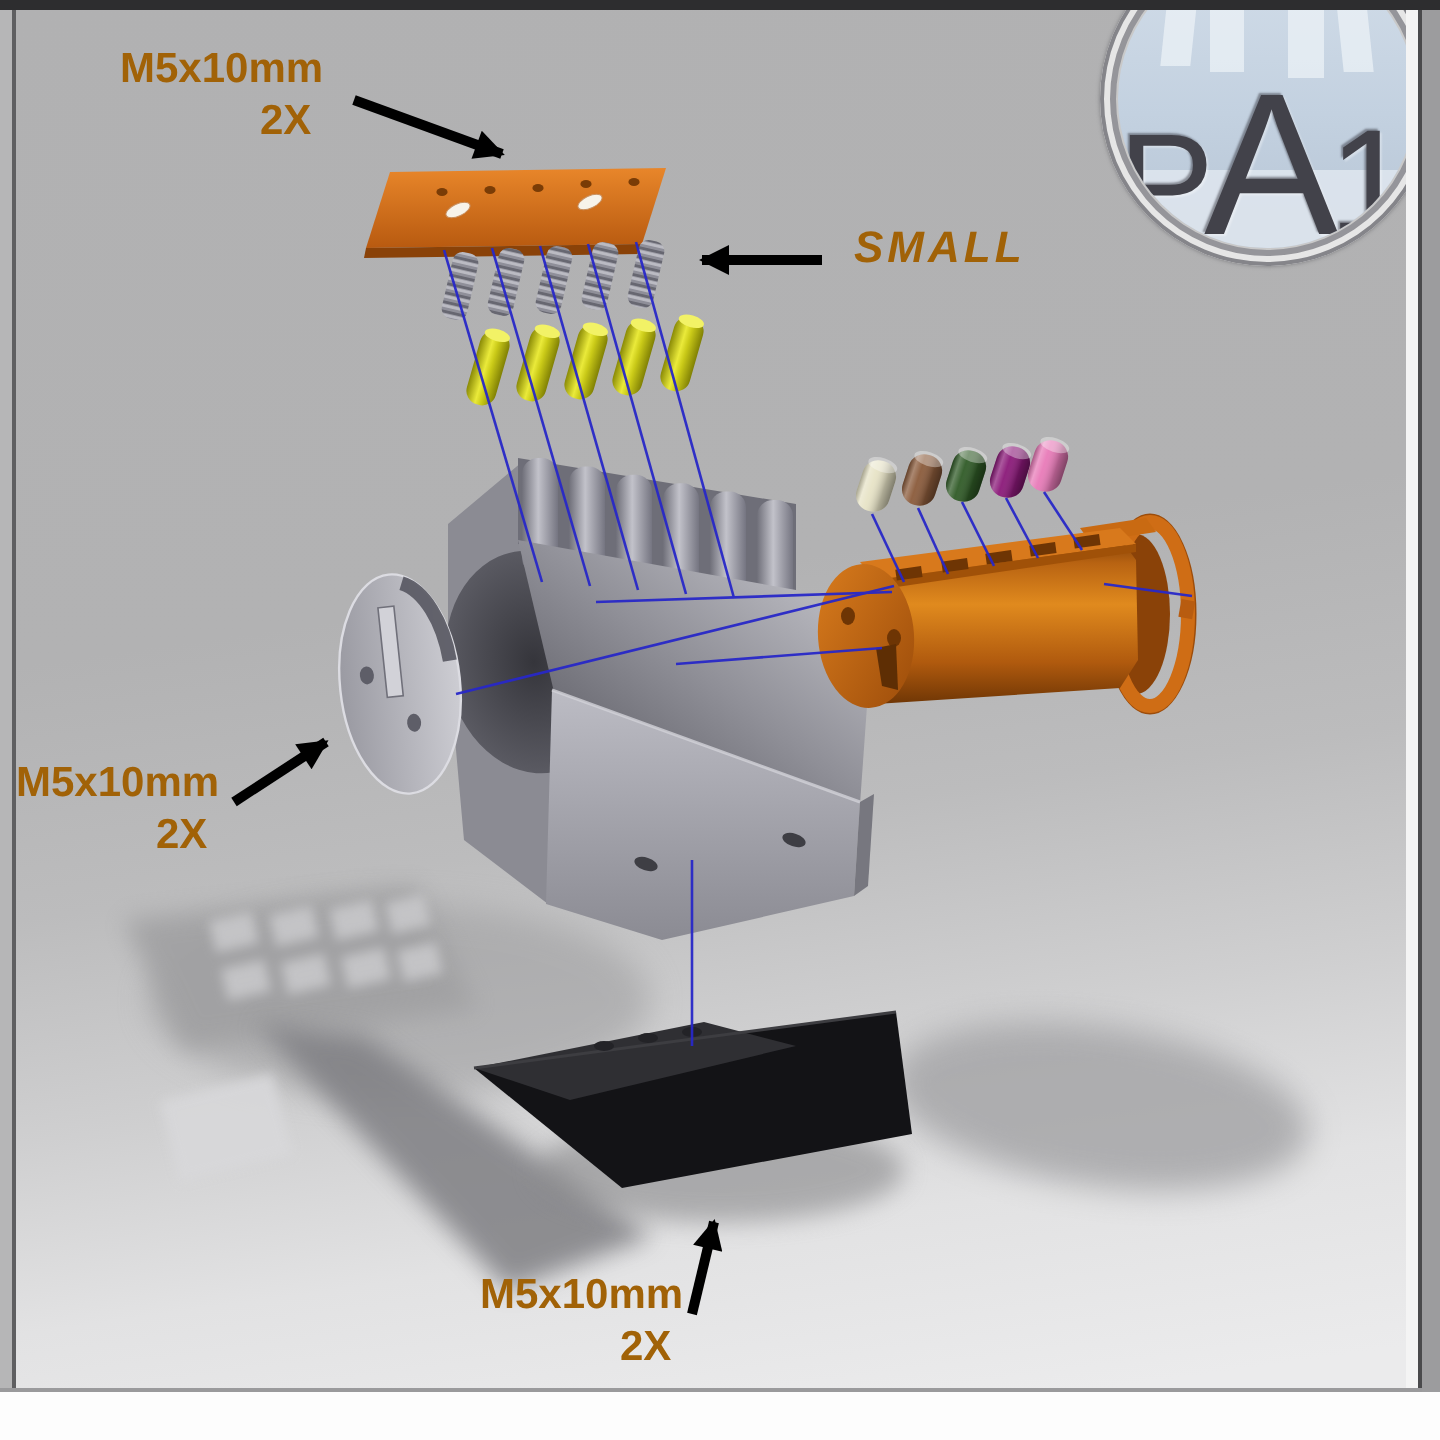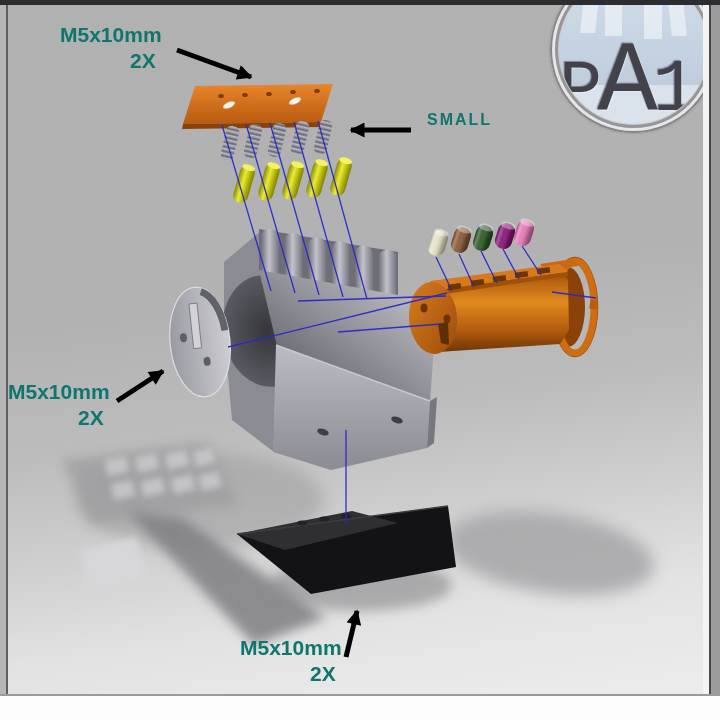--- a/index.html
+++ b/index.html
@@ -13,43 +13,43 @@
   .frame{position:absolute;z-index:50;}
   #frame-top{left:0;top:0;width:720px;height:5px;background:var(--frame-bar,#2d2d2f);}
   #frame-left-strip{left:0;top:5px;width:6px;height:691px;background:#b6b6b7;}
   #frame-left-line{left:6px;top:5px;width:2px;height:691px;background:#5f5f61;}
   #frame-right-white{left:703px;top:5px;width:6px;height:691px;background:#f4f4f4;}
   #frame-right-line{left:709px;top:0;width:2px;height:696px;background:#4a4a4c;}
   #frame-right-strip{left:711px;top:0;width:9px;height:696px;background:#9c9c9e;}
   #frame-bottom-line{left:0;top:694px;width:711px;height:2px;background:#9a9a9c;}
   #frame-bottom-white{left:0;top:696px;width:720px;height:24px;background:#fdfdfd;}
   
-  .callout{position:absolute;z-index:20;color:#0f766e;font-weight:bold;line-height:1.25;}
+  .callout{position:absolute;z-index:20;color:#a16207;font-weight:bold;line-height:1.25;}
   .callout .l1,.callout .l2{display:block;white-space:nowrap;}
   #callout-top{left:60px;top:22px;font-size:21px;}
   #callout-top .l2{margin-left:70px;}
   #callout-left{left:8px;top:379px;font-size:21px;}
   #callout-left .l2{margin-left:70px;}
   #callout-bottom{left:240px;top:635px;font-size:21px;}
   #callout-bottom .l2{margin-left:70px;}
-  #callout-springs{left:427px;top:108px;font-size:16px;letter-spacing:2px;line-height:1.45;}
+  #callout-springs{left:427px;top:108px;font-size:22px;letter-spacing:2px;line-height:1.45;font-style:italic;}
   
   #badge{position:absolute;left:550px;top:-34px;width:167px;height:167px;border-radius:50%;
          z-index:5;background:#c9c9c9;
          box-shadow:inset 0 0 0 2px #85858a, inset 0 0 0 5px #e6e6e6, inset 0 0 0 8px #95959a, 0 0 2px #77777a;}
   #badge-inner{position:absolute;left:9px;top:9px;right:9px;bottom:9px;border-radius:50%;
                overflow:hidden;background:linear-gradient(#d2dde9 0%,#c3d1e0 55%,#b7c5d5 100%);}
   #badge-inner .win{position:absolute;background:#eef3f8;opacity:.7;}
   #badge-inner .w1{left:16%;top:3%;width:10%;height:36%;transform:skewX(-6deg);}
   #badge-inner .w2{left:31%;top:1%;width:11%;height:40%;}
   #badge-inner .w3{left:57%;top:1%;width:12%;height:42%;}
   #badge-inner .w4{left:74%;top:5%;width:10%;height:36%;transform:skewX(6deg);}
   #badge-inner .floor{position:absolute;left:0;bottom:0;width:100%;height:26%;background:#dfe6ef;opacity:.85;}
   #badge-text{position:absolute;left:0;right:11px;top:34%;text-align:left;letter-spacing:-5px;
-              font-family:Liberation Mono, monospace;color:#42424a;z-index:2;
+              font-family:Liberation Sans, sans-serif;color:#42424a;z-index:2;
               text-shadow:1px 1px 1px rgba(255,255,255,.35), -1px -1px 1px rgba(40,40,48,.45);}
   #badge-text .p{font-size:72px;}
   #badge-text .a{font-size:101px;}
   #badge-text .n1{font-size:75px;}
 </style>
 </head>
 <body>
 
 <div id="stage">
   <div id="canvas"></div>

